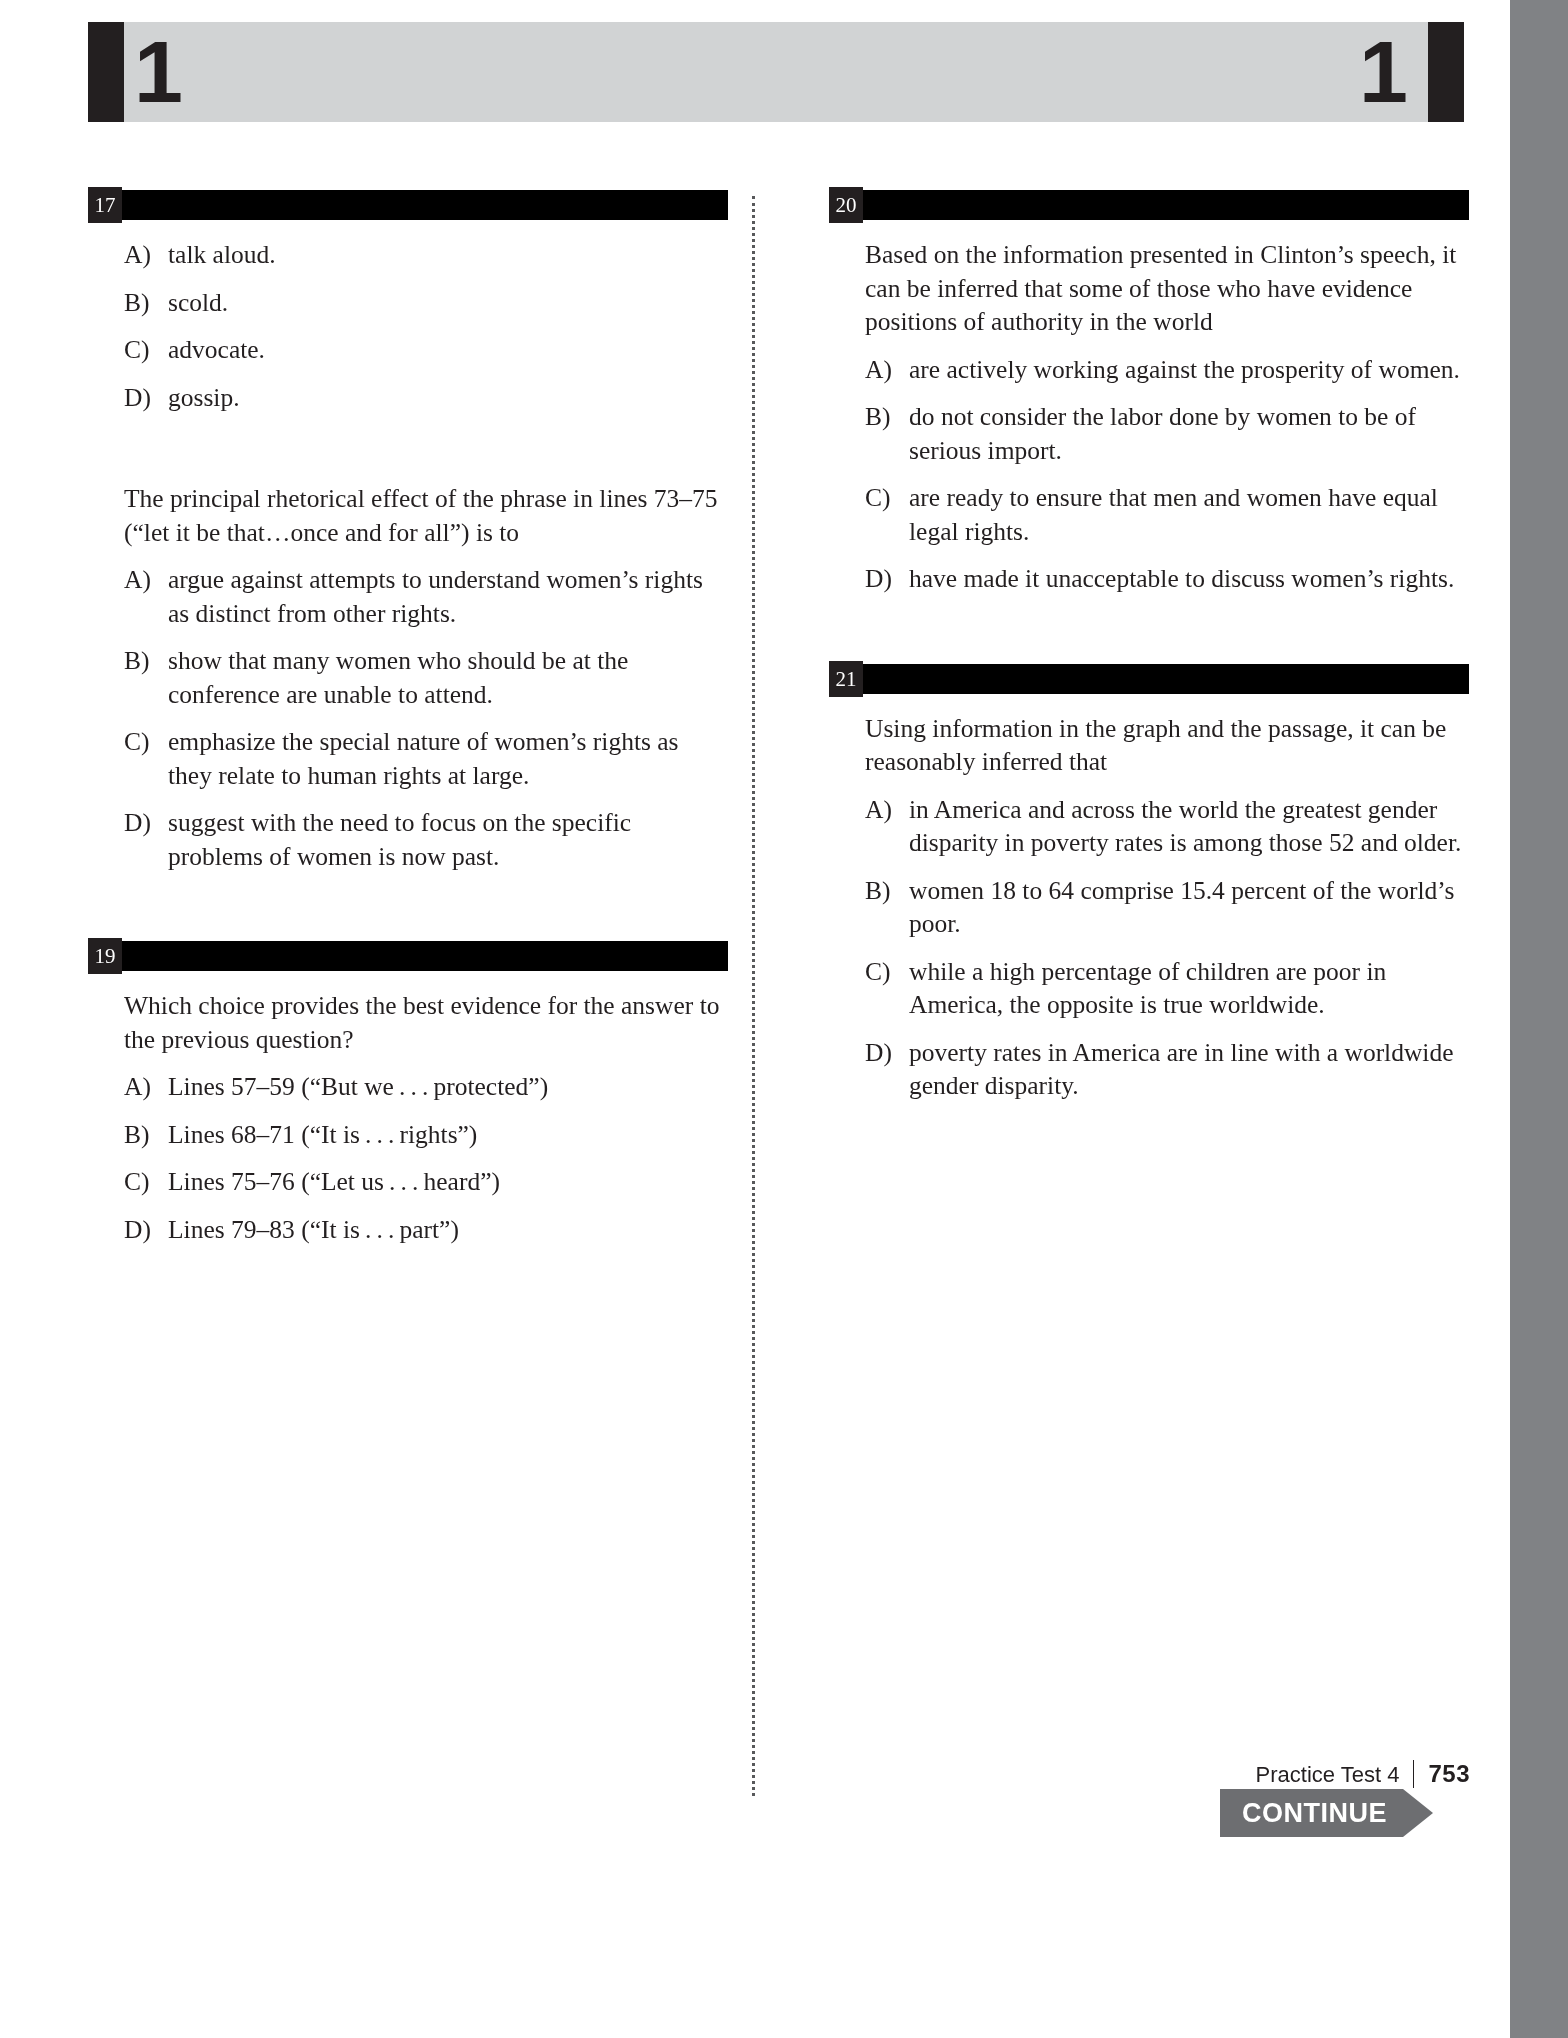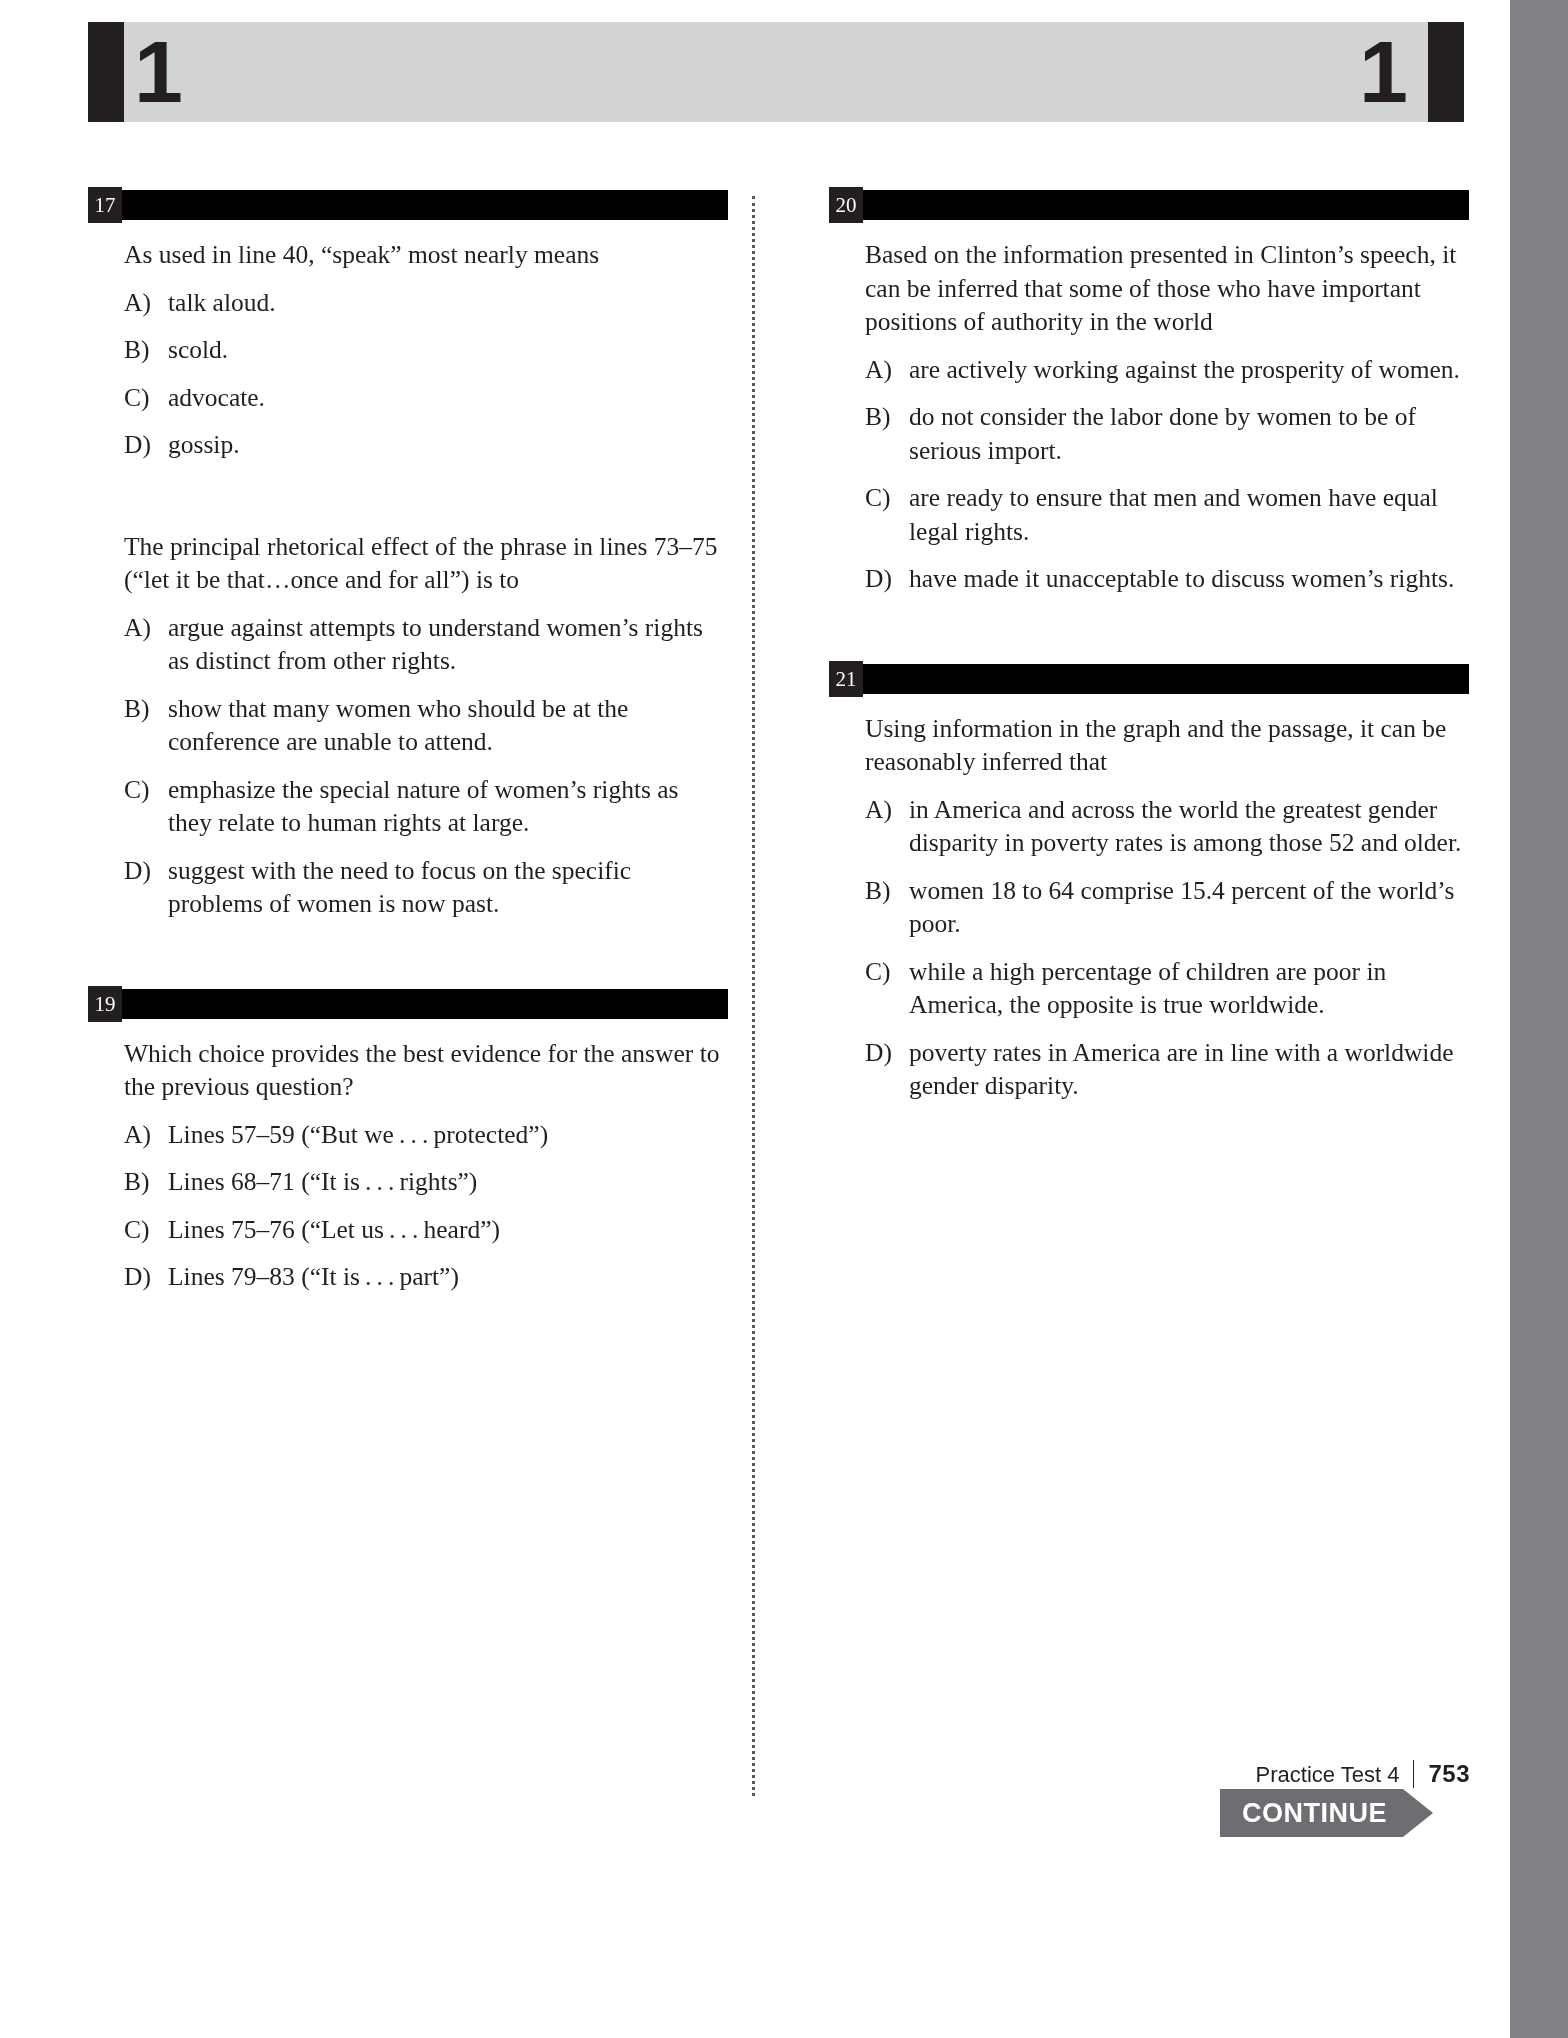--- a/index.html
+++ b/index.html
@@ -210,21 +210,20 @@
   </div>
 
   <div class="divider"></div>
 
   <div class="col col-left">
 
     <div class="qblock">
       <div class="qhead">
         <div class="qnum">17</div>
       </div>
-      <div class="qstem">As used in line 40, “speak” most nearly means</div>
       <ul class="choices">
         <li class="choice">
           <span class="choice-letter">A)</span>
           <span class="choice-text">talk aloud.</span>
         </li>
         <li class="choice">
           <span class="choice-letter">B)</span>
           <span class="choice-text">scold.</span>
         </li>
         <li class="choice">
@@ -290,21 +289,21 @@
     </div>
 
   </div>
 
   <div class="col col-right">
 
     <div class="qblock">
       <div class="qhead">
         <div class="qnum">20</div>
       </div>
-      <div class="qstem">Based on the information presented in Clinton’s speech, it can be inferred that some of those who have important positions of authority in the world</div>
+      <div class="qstem">Based on the information presented in Clinton’s speech, it can be inferred that some of those who have evidence positions of authority in the world</div>
       <ul class="choices">
         <li class="choice">
           <span class="choice-letter">A)</span>
           <span class="choice-text">are actively working against the prosperity of women.</span>
         </li>
         <li class="choice">
           <span class="choice-letter">B)</span>
           <span class="choice-text">do not consider the labor done by women to be of serious import.</span>
         </li>
         <li class="choice">

